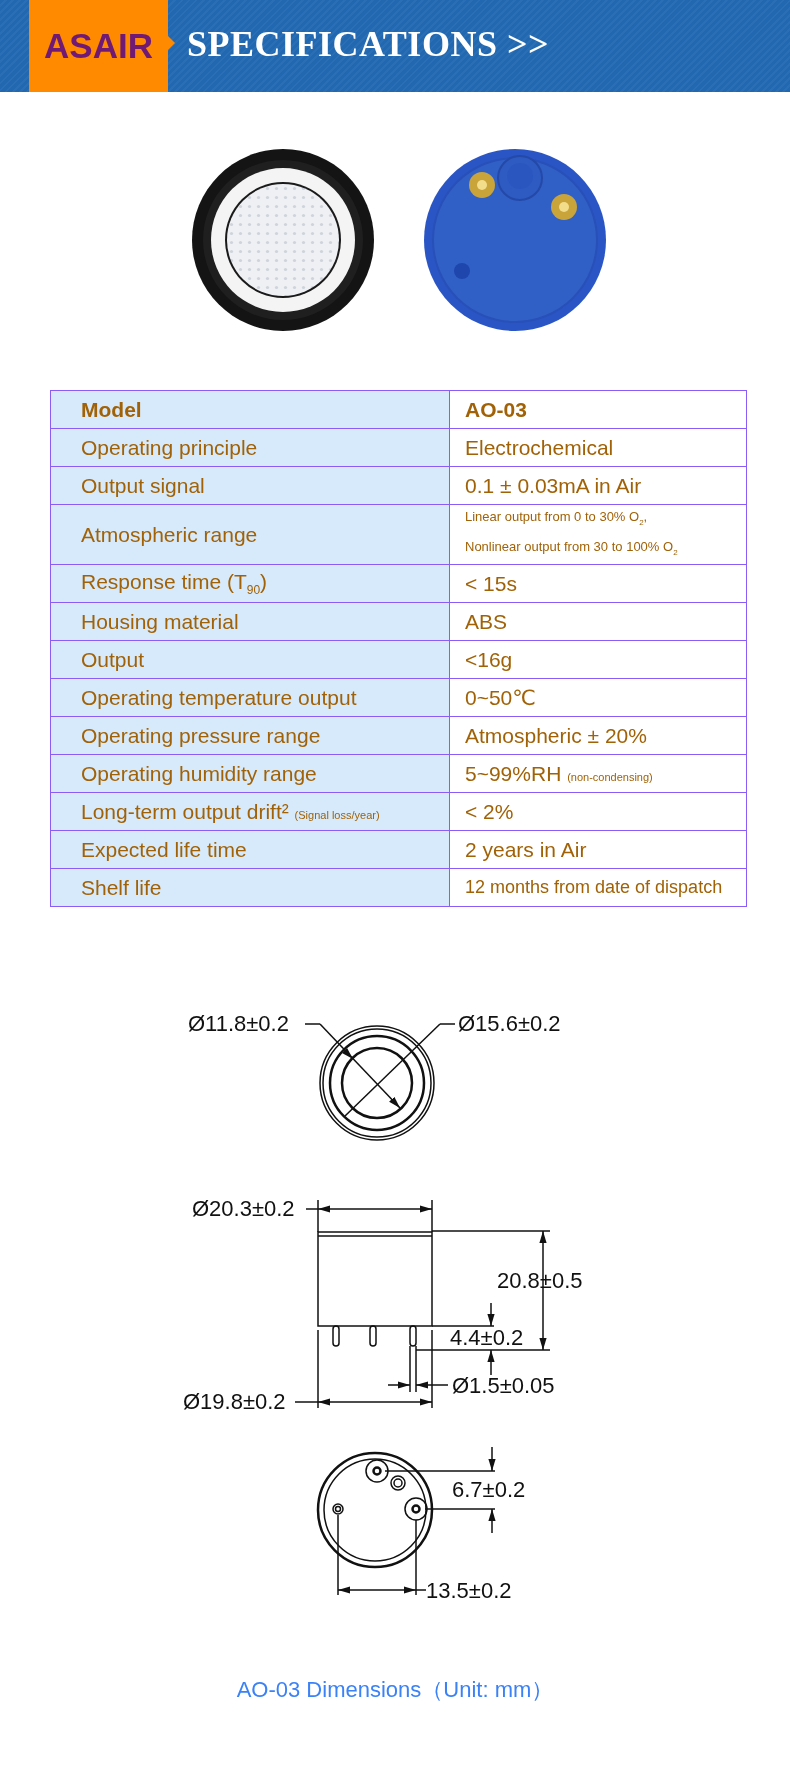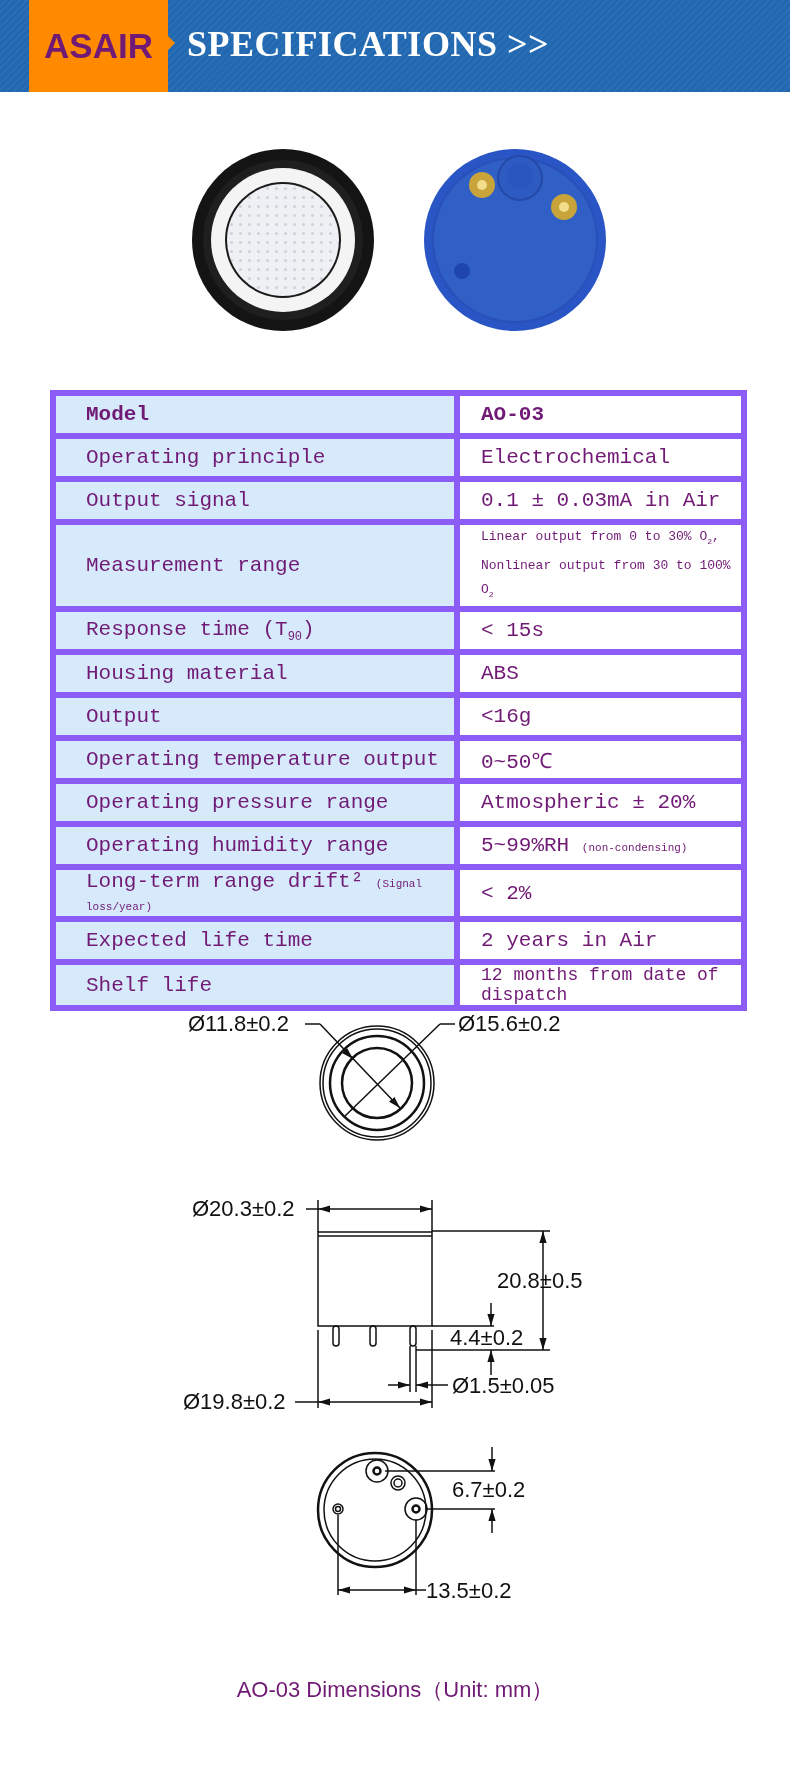--- a/index.html
+++ b/index.html
@@ -8,29 +8,29 @@
   .header { position:absolute; left:0; top:0; width:790px; height:92px;
             background: repeating-linear-gradient(135deg, #2168b0 0px, #2168b0 3px, #2a6fb5 3px, #2a6fb5 5px); }
   .brand { position:absolute; left:29px; top:0; width:139px; height:92px; background:#ff8a00;
            color:#701a75; font-weight:bold; font-size:35px; line-height:92px; text-align:center; letter-spacing:0px; }
   .brand-notch { position:absolute; left:168px; top:36px; width:0; height:0;
            border-top:7px solid transparent; border-bottom:7px solid transparent; border-left:7px solid #ff8a00; }
   .section-title { position:absolute; left:187px; top:0; height:92px; line-height:88px; color:#fff;
            font-weight:bold; font-size:36px; letter-spacing:0.5px;font-family:Liberation Serif, serif; }
   .photo { position:absolute; top:148px; width:184px; height:184px; }
   .spec-table { position:absolute; left:50px; top:390px; width:697px; border-collapse:collapse; }
-  .spec-table td { height:37px; border:6px solid #8b5cf6; padding:0; font-size:21px; color:#701a75;font-family:Liberation Mono, monospace; }
+  .spec-table td { height:37px; border:1px solid #8b5cf6; padding:0; font-size:21px; color:#a16207; }
   .spec-table td.label { background:#d6eafb; width:368px; padding-left:30px; }
-  .spec-table td.value { background:#fff; padding-left:21px; }
+  .spec-table td.value { background:#fff; padding-left:15px; }
   .spec-table tr.head td { font-weight:bold; }
   .small { font-size:11px; }
   .tiny { font-size:13px; line-height:24px; display:block; }
   sub { font-size:12px; }
   .drawing { position:absolute; left:0; top:960px; width:790px; height:700px; }
-  .caption { position:absolute; left:0; top:1675px; width:790px; text-align:center; font-size:22px; color:#701a75; }
+  .caption { position:absolute; left:0; top:1675px; width:790px; text-align:center; font-size:22px; color:#3b82f6; }
 </style>
 </head>
 <body>
 
 <div class="header">
   <div class="brand">ASAIR</div>
   <div class="brand-notch"></div>
   <div class="section-title">SPECIFICATIONS &gt;&gt;</div>
 </div>
 
@@ -68,21 +68,21 @@
   </tr>
   <tr>
     <td class="label">Operating principle</td>
     <td class="value">Electrochemical</td>
   </tr>
   <tr>
     <td class="label">Output signal</td>
     <td class="value">0.1 ± 0.03mA in Air</td>
   </tr>
   <tr>
-    <td class="label">Measurement range</td>
+    <td class="label">Atmospheric range</td>
     <td class="value">
       <span class="tiny"><span>Linear output from 0 to 30% O</span><sub style="font-size:8px">2</sub><span>,</span></span>
       <span class="tiny"><span>Nonlinear output from 30 to 100% O</span><sub style="font-size:8px">2</sub></span>
     </td>
   </tr>
   <tr>
     <td class="label"><span>Response time (T</span><sub>90</sub><span>)</span></td>
     <td class="value">&lt; 15s</td>
   </tr>
   <tr>
@@ -99,21 +99,21 @@
   </tr>
   <tr>
     <td class="label">Operating pressure range</td>
     <td class="value">Atmospheric ± 20%</td>
   </tr>
   <tr>
     <td class="label">Operating humidity range</td>
     <td class="value"><span>5~99%RH</span> <span class="small">(non-condensing)</span></td>
   </tr>
   <tr>
-    <td class="label"><span>Long-term range drift²</span> <span class="small">(Signal loss/year)</span></td>
+    <td class="label"><span>Long-term output drift²</span> <span class="small">(Signal loss/year)</span></td>
     <td class="value">&lt; 2%</td>
   </tr>
   <tr>
     <td class="label">Expected life time</td>
     <td class="value">2 years in Air</td>
   </tr>
   <tr>
     <td class="label">Shelf life</td>
     <td class="value" style="font-size:18px">12 months from date of dispatch</td>
   </tr>

